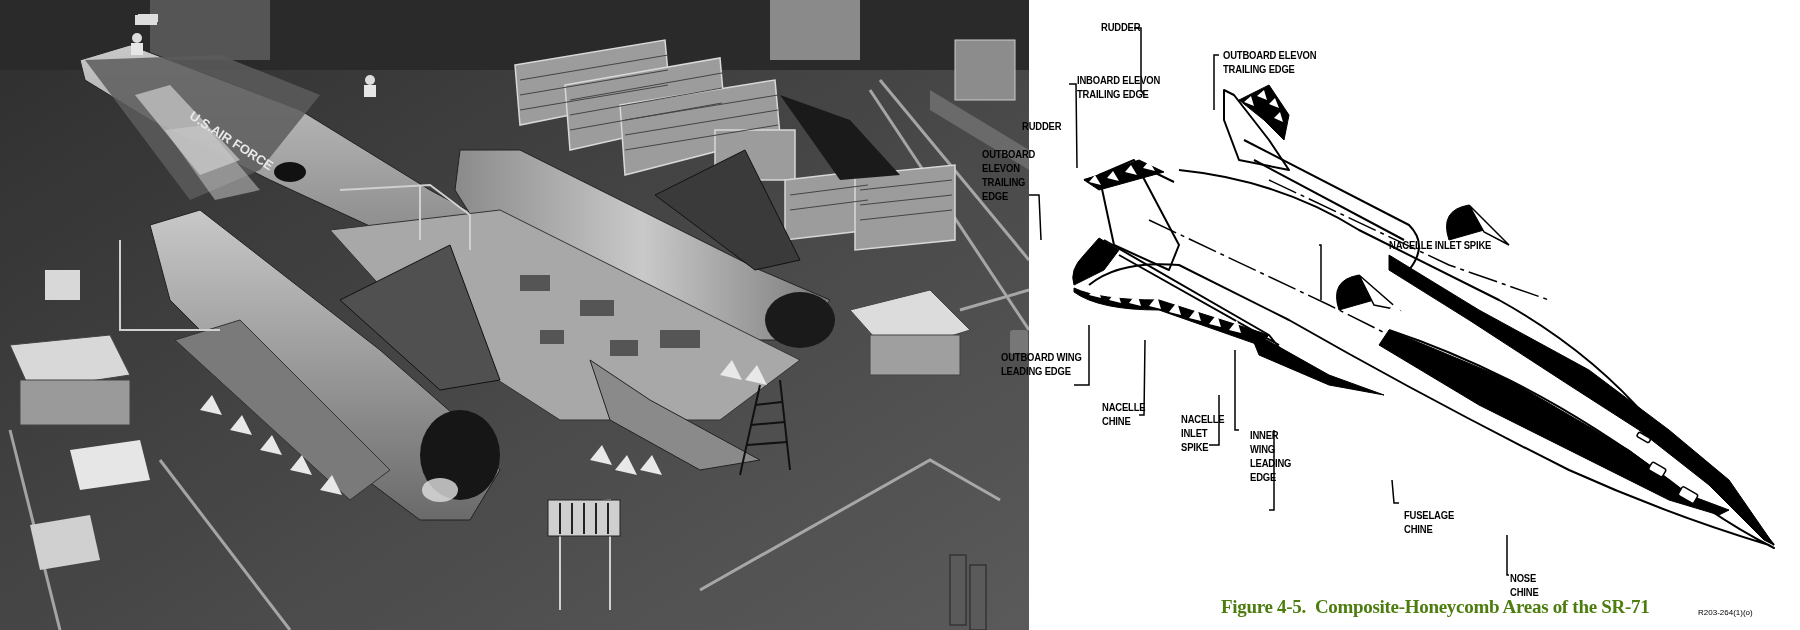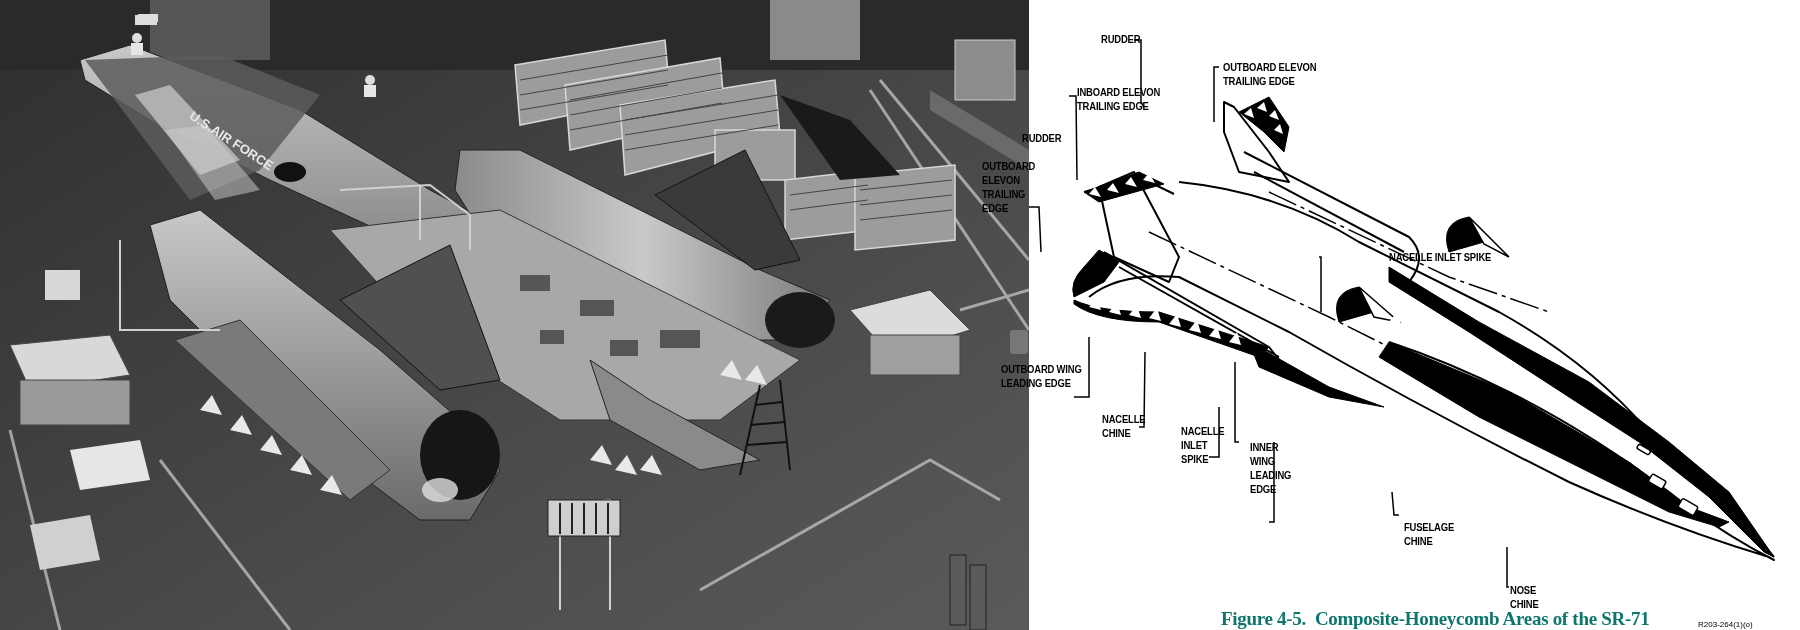--- a/index.html
+++ b/index.html
@@ -1,22 +1,22 @@
 <!DOCTYPE html>
 <html><head>
 <meta charset="utf-8">
 <style>
   html, body { margin: 0; padding: 0; background: #ffffff; }
   body { width: 1800px; height: 630px; position: relative; overflow: hidden; font-family: "Liberation Sans", sans-serif; }
   .photo { position: absolute; left: 0; top: 0; width: 1029px; height: 630px; background: #3a3a3a; overflow: hidden; }
   .photo svg { position: absolute; left: 0; top: 0; }
-  .diagram { position: absolute; left: 1029px; top: 12px; width: 771px; height: 522px; background: #ffffff; }
+  .diagram { position: absolute; left: 1029px; top: 0; width: 771px; height: 522px; background: #ffffff; }
   .diagram svg { position: absolute; left: 0; top: 0; }
   .lbl { position: absolute; font-family: "Liberation Sans", sans-serif; font-weight: bold; font-size: 11.5px; line-height: 14px; color: #000; letter-spacing: -0.2px; transform: scaleX(0.82); transform-origin: left top; white-space: pre; }
-  .caption { position: absolute; left: 192px; top: 600px; font-family: "Liberation Serif", serif; font-weight: bold; font-size: 19px; color: #0f766e; letter-spacing: -0.3px; }
+  .caption { position: absolute; left: 192px; top: 600px; font-family: "Liberation Serif", serif; font-weight: bold; font-size: 19px; color: #4d7c0f; letter-spacing: -0.3px; }
   .code { position: absolute; left: 669px; top: 608px; font-family: "Liberation Sans", sans-serif; font-size: 8px; color: #000; }
   .plane-text { position: absolute; font-family: "Liberation Sans", sans-serif; font-weight: bold; font-size: 13px; color: #e8e8e8; transform: rotate(33deg); transform-origin: left top; }
 </style>
 </head>
 <body>
 
 <div class="photo">
   <svg width="1029" height="630" viewBox="0 0 1029 630">
     <defs>
       <linearGradient id="floor" x1="0" y1="0" x2="1" y2="1">

